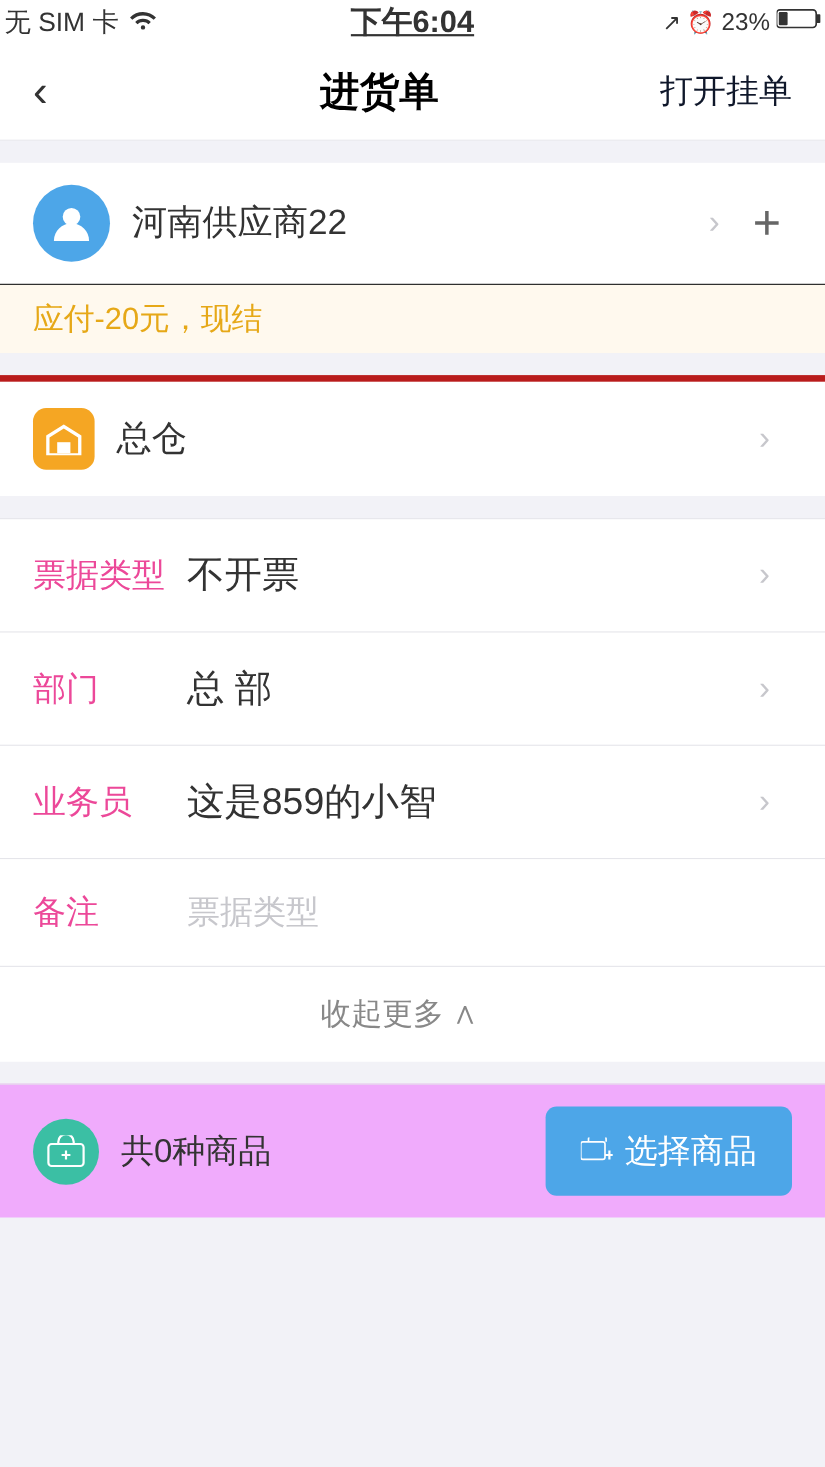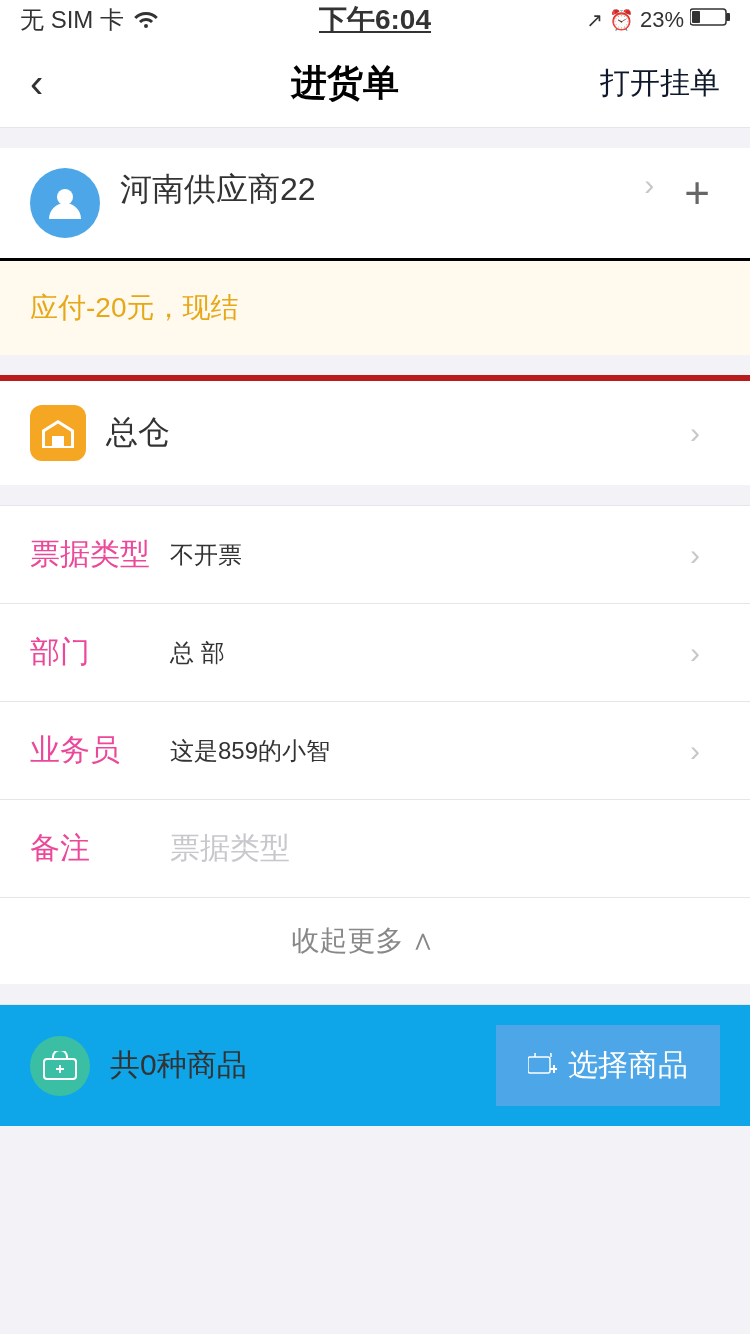--- a/index.html
+++ b/index.html
@@ -13,21 +13,21 @@
       color: #333;
     }
 
     
     .status-bar {
       height: 40px;
       background: #fff;
       display: flex;
       align-items: center;
       justify-content: space-between;
-      padding: 0 20px;
+      padding: 0 4px;
       font-size: 24px;
       font-weight: 500;
     }
     .status-left { display: flex; align-items: center; gap: 8px; }
     .status-center { position: absolute; left: 50%; transform: translateX(-50%); font-size: 28px; font-weight: 600; text-decoration: underline; }
     .status-right { display: flex; align-items: center; gap: 6px; font-size: 22px; }
 
     
     .nav-bar {
       height: 88px;
@@ -62,23 +62,23 @@
     }
 
     
     .card {
       background: #fff;
     }
 
     
     .supplier-row {
       display: flex;
-      align-items: flex-start;
+      align-items: center;
       padding: 20px 30px;
-      border-bottom: 3px solid #000000;
+      border-bottom: 1px solid #000000;
     }
     .supplier-avatar {
       width: 70px;
       height: 70px;
       border-radius: 50%;
       background: #4da6e8;
       display: flex;
       align-items: center;
       justify-content: center;
       margin-right: 20px;
@@ -102,21 +102,21 @@
     .plus-btn {
       font-size: 44px;
       color: #666;
       cursor: pointer;
       padding: 0 10px;
     }
 
     
     .notice-banner {
       background: #fff9ee;
-      padding: 28px 30px;
+      padding: 12px 30px;
       font-size: 28px;
       color: #e6a817;
     }
 
     
     .warehouse-row {
       display: flex;
       align-items: center;
       padding: 24px 30px;
       border-top: 6px solid #b91c1c;
@@ -148,21 +148,21 @@
       cursor: pointer;
     }
     .form-label {
       width: 140px;
       font-size: 30px;
       color: #ec4899;
       flex-shrink: 0;
     }
     .form-value {
       flex: 1;
-      font-size: 24px;
+      font-size: 34px;
       color: #333;
     }
     .form-placeholder {
       flex: 1;
       font-size: 30px;
       color: #c7c7cc;
     }
 
     
     .collapse-row {
@@ -173,21 +173,21 @@
       justify-content: center;
       padding: 24px 30px;
       color: #888;
       font-size: 28px;
       cursor: pointer;
     }
     .collapse-row span { margin-right: 24px; text-align: right; }
 
     
     .bottom-bar {
-      background: #0ea5e9;
+      background: #f0abfc;
       border-top: 1px solid #e5e5ea;
       display: flex;
       align-items: center;
       padding: 20px 30px;
       margin-top: 20px;
     }
     .product-count-icon {
       width: 60px;
       height: 60px;
       border-radius: 50%;
@@ -200,21 +200,21 @@
     }
     .product-count-text {
       flex: 1;
       font-size: 30px;
       color: #333;
     }
     .select-btn {
       background: #4da6e8;
       color: #fff;
       border: none;
-      border-radius: 0;
+      border-radius: 10px;
       padding: 20px 32px;
       font-size: 30px;
       cursor: pointer;
       display: flex;
       align-items: center;
       gap: 10px;
     }
 
     
     .page-bg {

